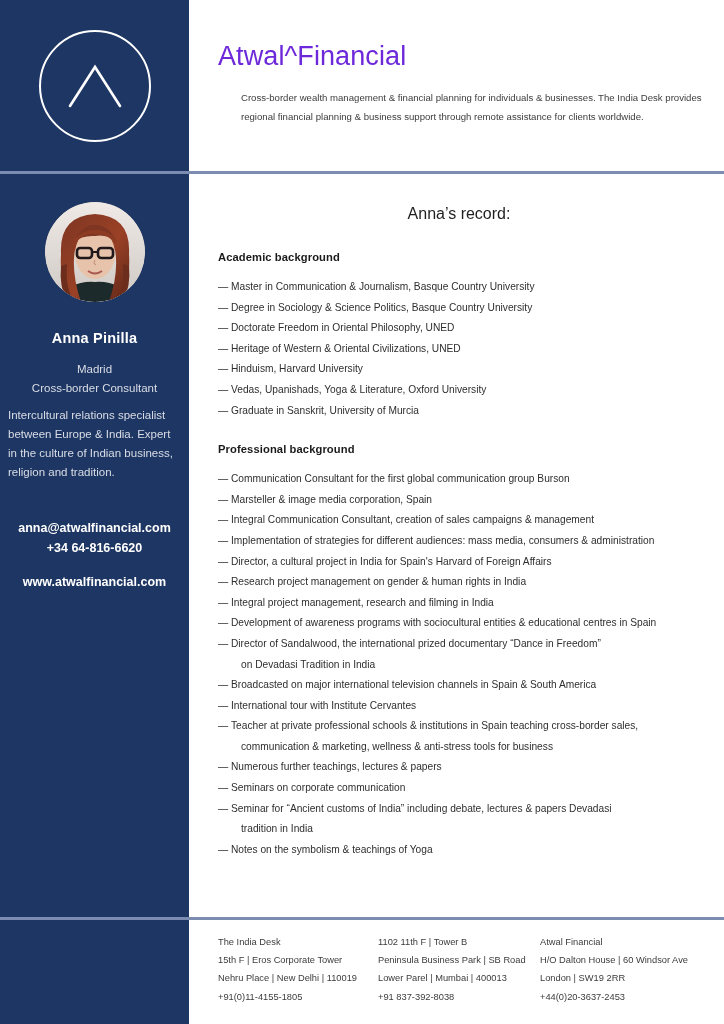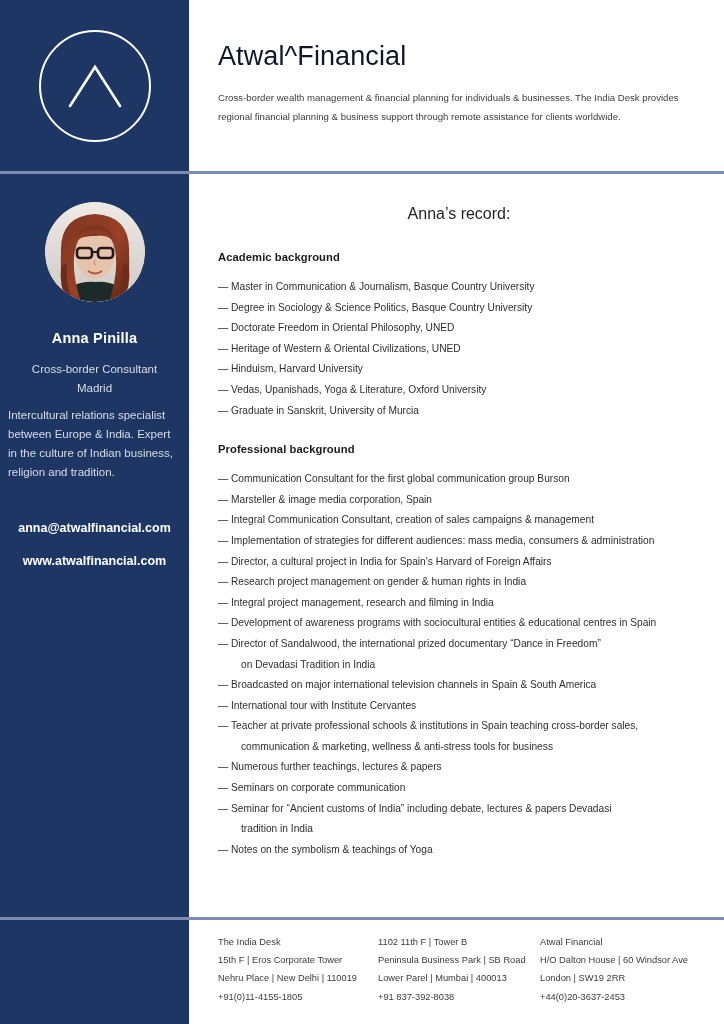--- a/index.html
+++ b/index.html
@@ -64,30 +64,31 @@
 
   
   .masthead {
     position: absolute;
     left: 218px; top: 42px;
     width: 470px;
   }
   .brand-title {
     font-size: 27px;
     font-weight: 300;
-    color: #0f172a;
+    color: #6d28d9;
     letter-spacing: 0.1px;
     line-height: 1.1;
   }
   .brand-tagline {
     margin-top: 16px;
     font-size: 9.6px;
     line-height: 2.0;
     color: #3c3c3c;
     width: 462px;
+    margin-left: 23px;
   }
 
   
   .avatar {
     position: absolute;
     left: 45px; top: 202px;
     width: 100px; height: 100px;
     border-radius: 50%;
     overflow: hidden;
     background: #d8d2cd;
@@ -242,28 +243,29 @@
 
         <path d="M22 62 Q20 88 30 100 L22 100 Q14 84 16 64Z" fill="#6d2d1d"></path>
         <path d="M78 62 Q80 88 70 100 L78 100 Q86 84 84 64Z" fill="#6d2d1d"></path>
       </g>
     </svg>
   </div>
 
   <div class="person-name">Anna Pinilla</div>
 
   <div class="person-role">
+    <div>Madrid</div>
     <div>Cross-border Consultant</div>
-    <div>Madrid</div>
   </div>
 
   <div class="person-bio">Intercultural relations specialist between Europe &amp; India. Expert in the culture of Indian business, religion and tradition.</div>
 
   <div class="contact">
     <div class="c-line">anna@atwalfinancial.com</div>
+    <div class="c-line">+34 64-816-6620</div>
     <div class="c-web">www.atwalfinancial.com</div>
   </div>
 
   <div class="record">
     <div class="record-title">Anna’s record:</div>
 
     <div class="section-head">Academic background</div>
     <ul class="entry-list" id="academic-list">
         <li class="entry">
           <span class="dash">—</span>

